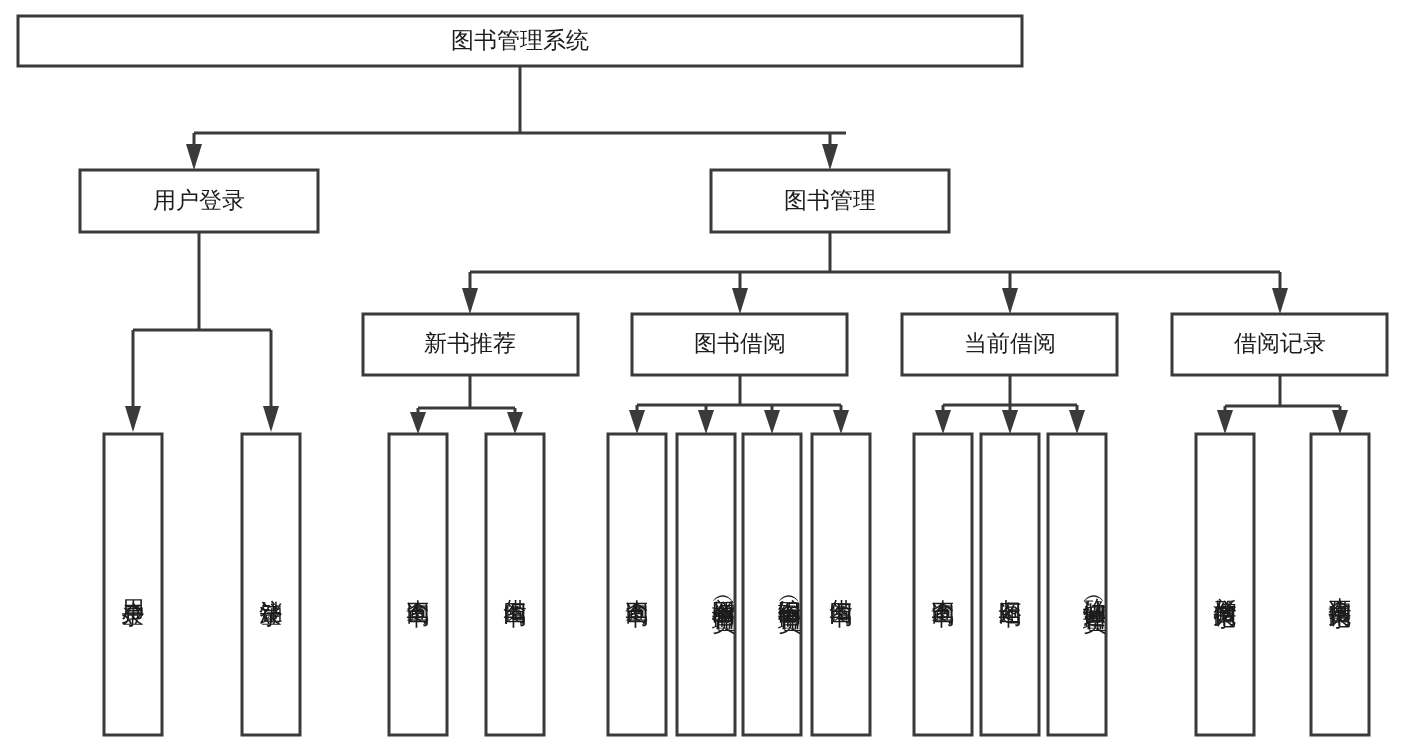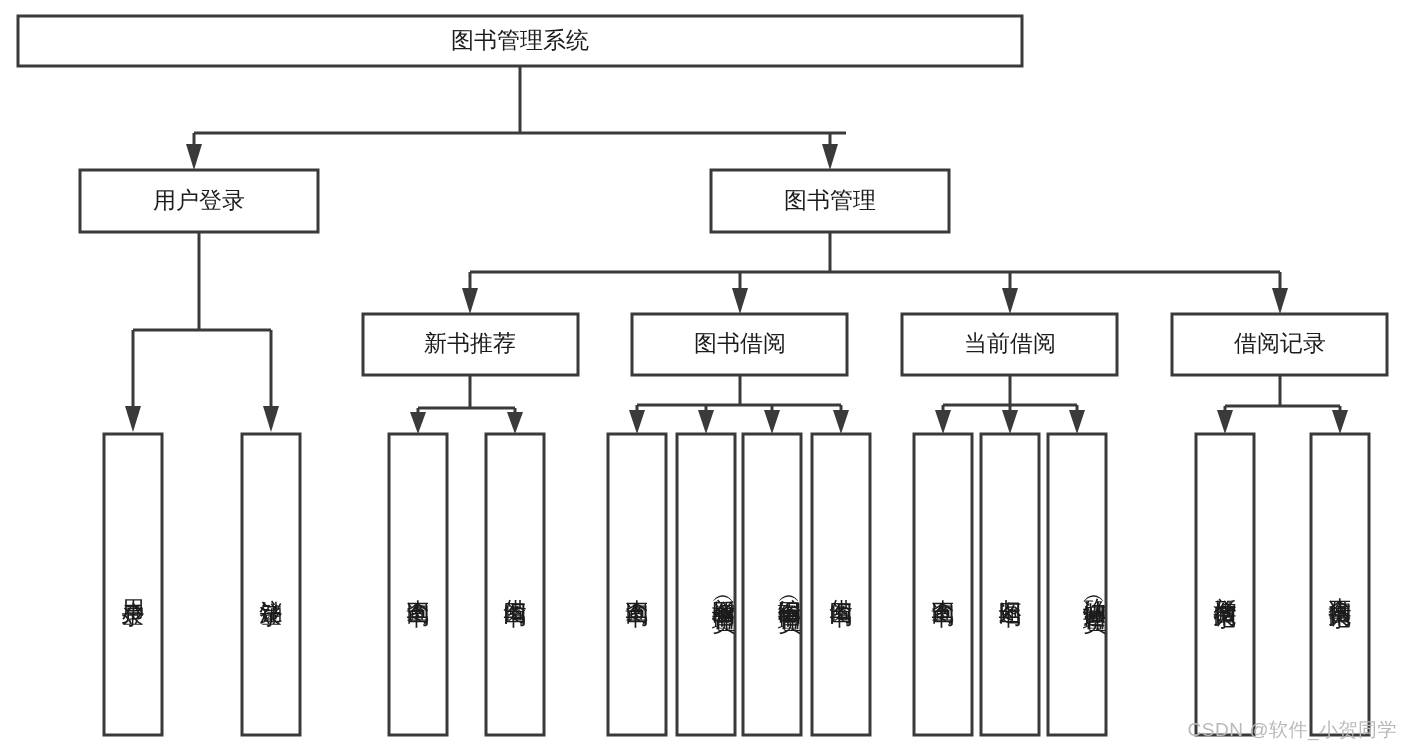--- a/index.html
+++ b/index.html
@@ -218,15 +218,14 @@
   <div class="node-label-v" style="left:743px; top:434px; width:58px; height:301px; align-items:flex-start; padding-top:8px; box-sizing:border-box;">编辑图书（管理员）</div>
   <div class="node-label-v" style="left:812px; top:434px; width:58px; height:301px;">借阅图书</div>
 
   <div class="node-label-v" style="left:914px; top:434px; width:58px; height:301px;">查询图书</div>
   <div class="node-label-v" style="left:981px; top:434px; width:58px; height:301px;">归还图书</div>
   <div class="node-label-v" style="left:1048px; top:434px; width:58px; height:301px; align-items:flex-start; padding-top:8px; box-sizing:border-box;">确认归还（管理员）</div>
 
   <div class="node-label-v" style="left:1196px; top:434px; width:58px; height:301px;">新增借阅记录</div>
   <div class="node-label-v" style="left:1311px; top:434px; width:58px; height:301px;">查询借阅记录</div>
 
-  <div class="watermark">CSDN @软件_小贺同学</div>
 
 </div>
 
 </body></html>

